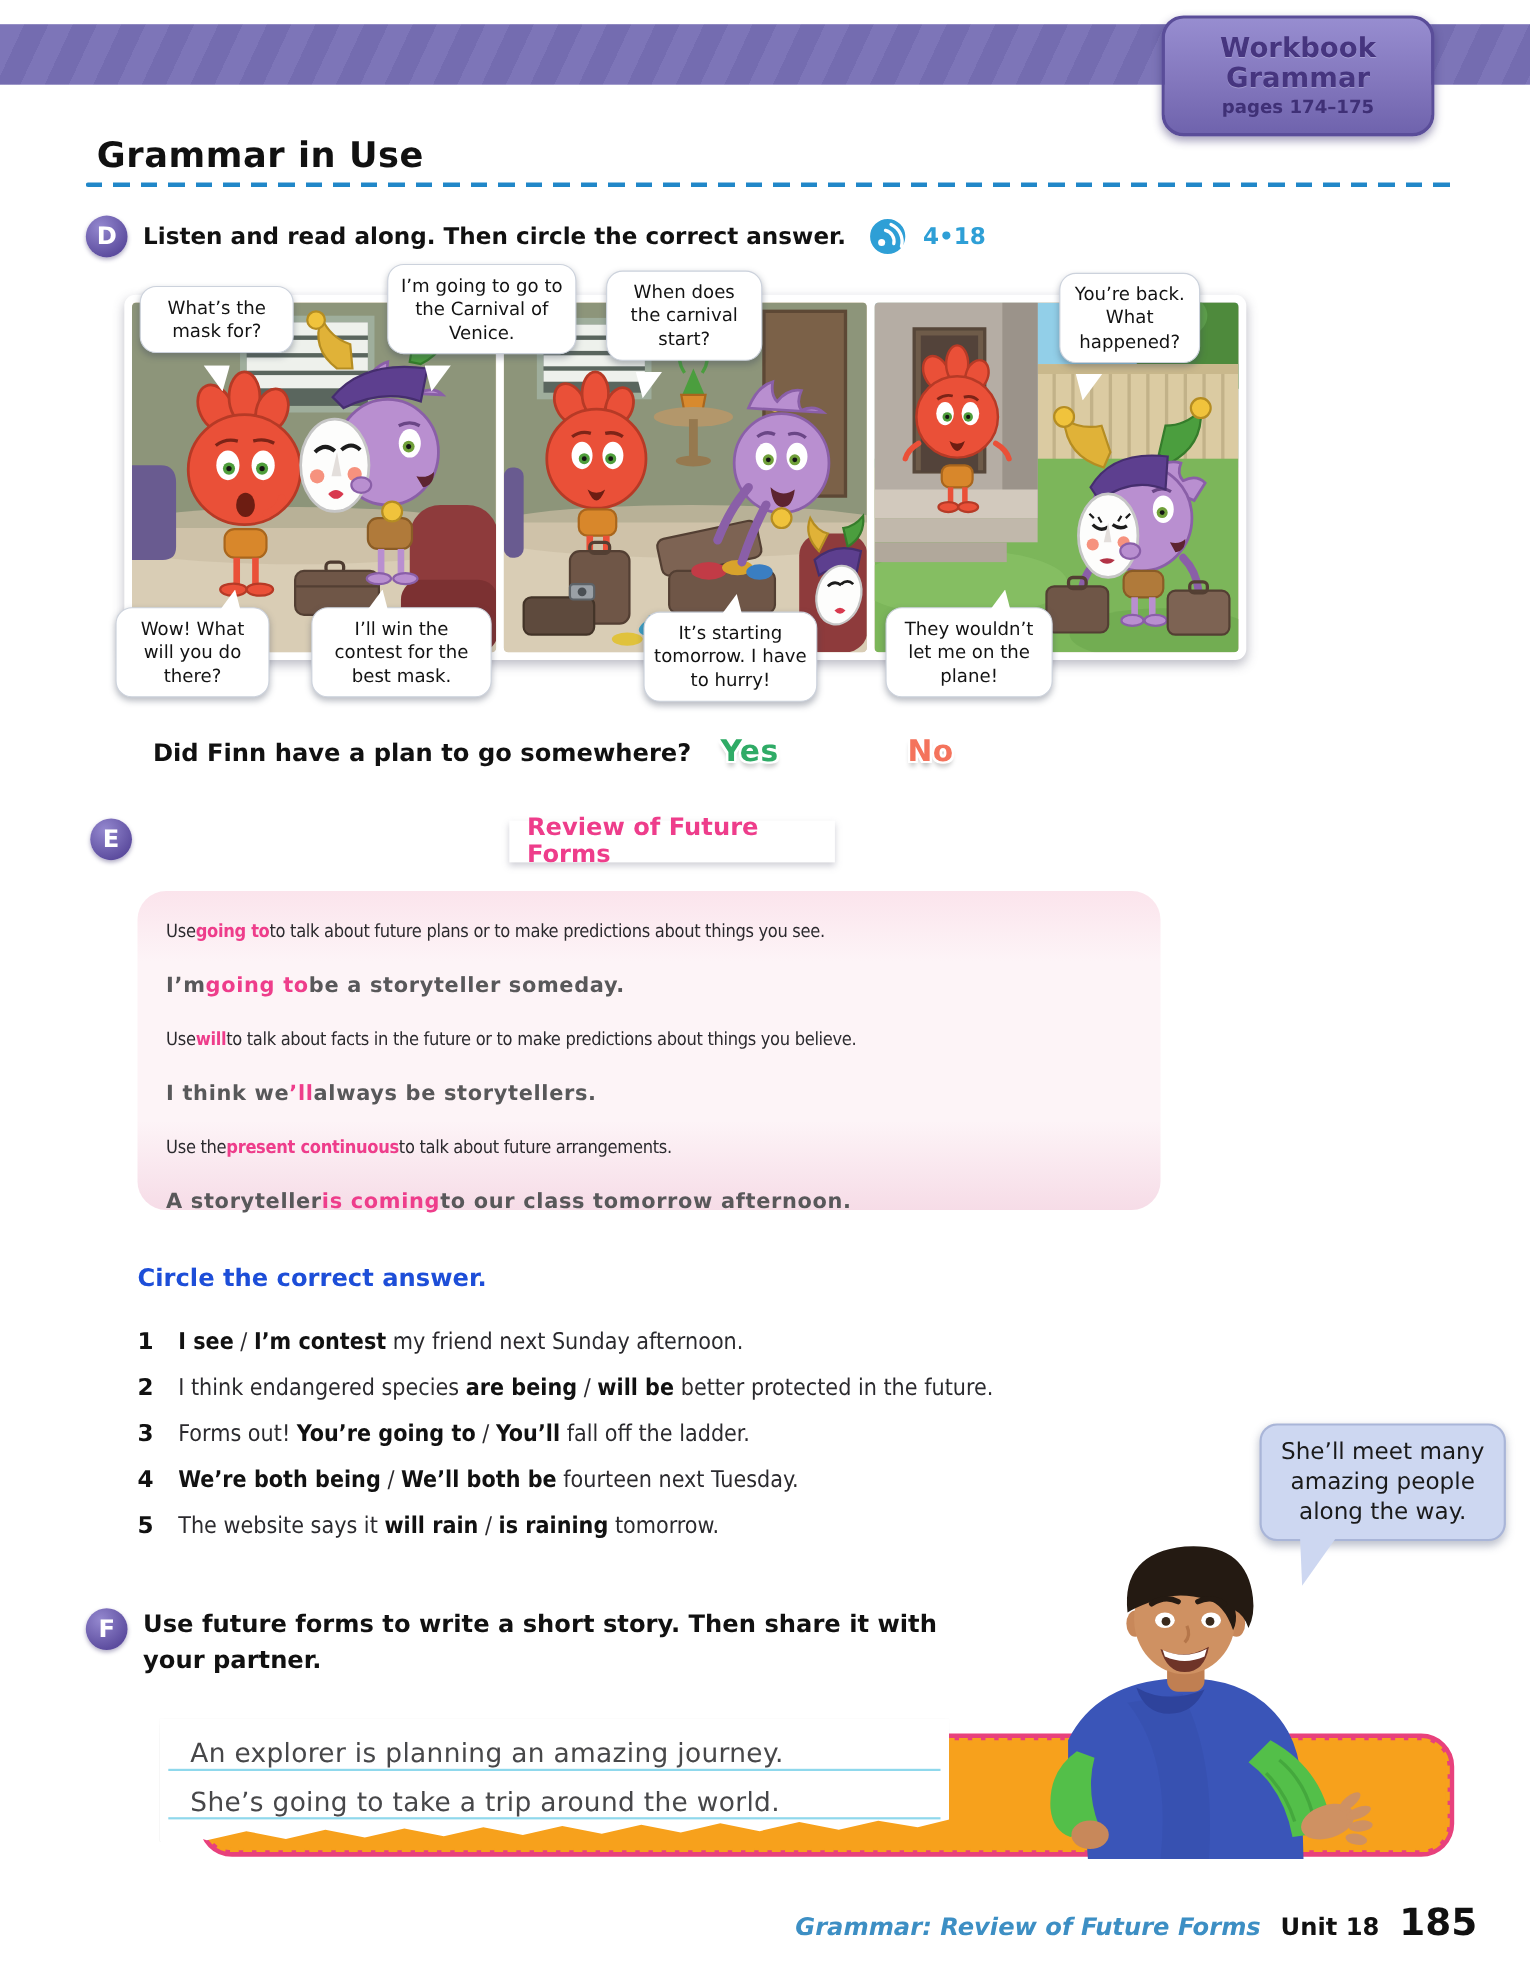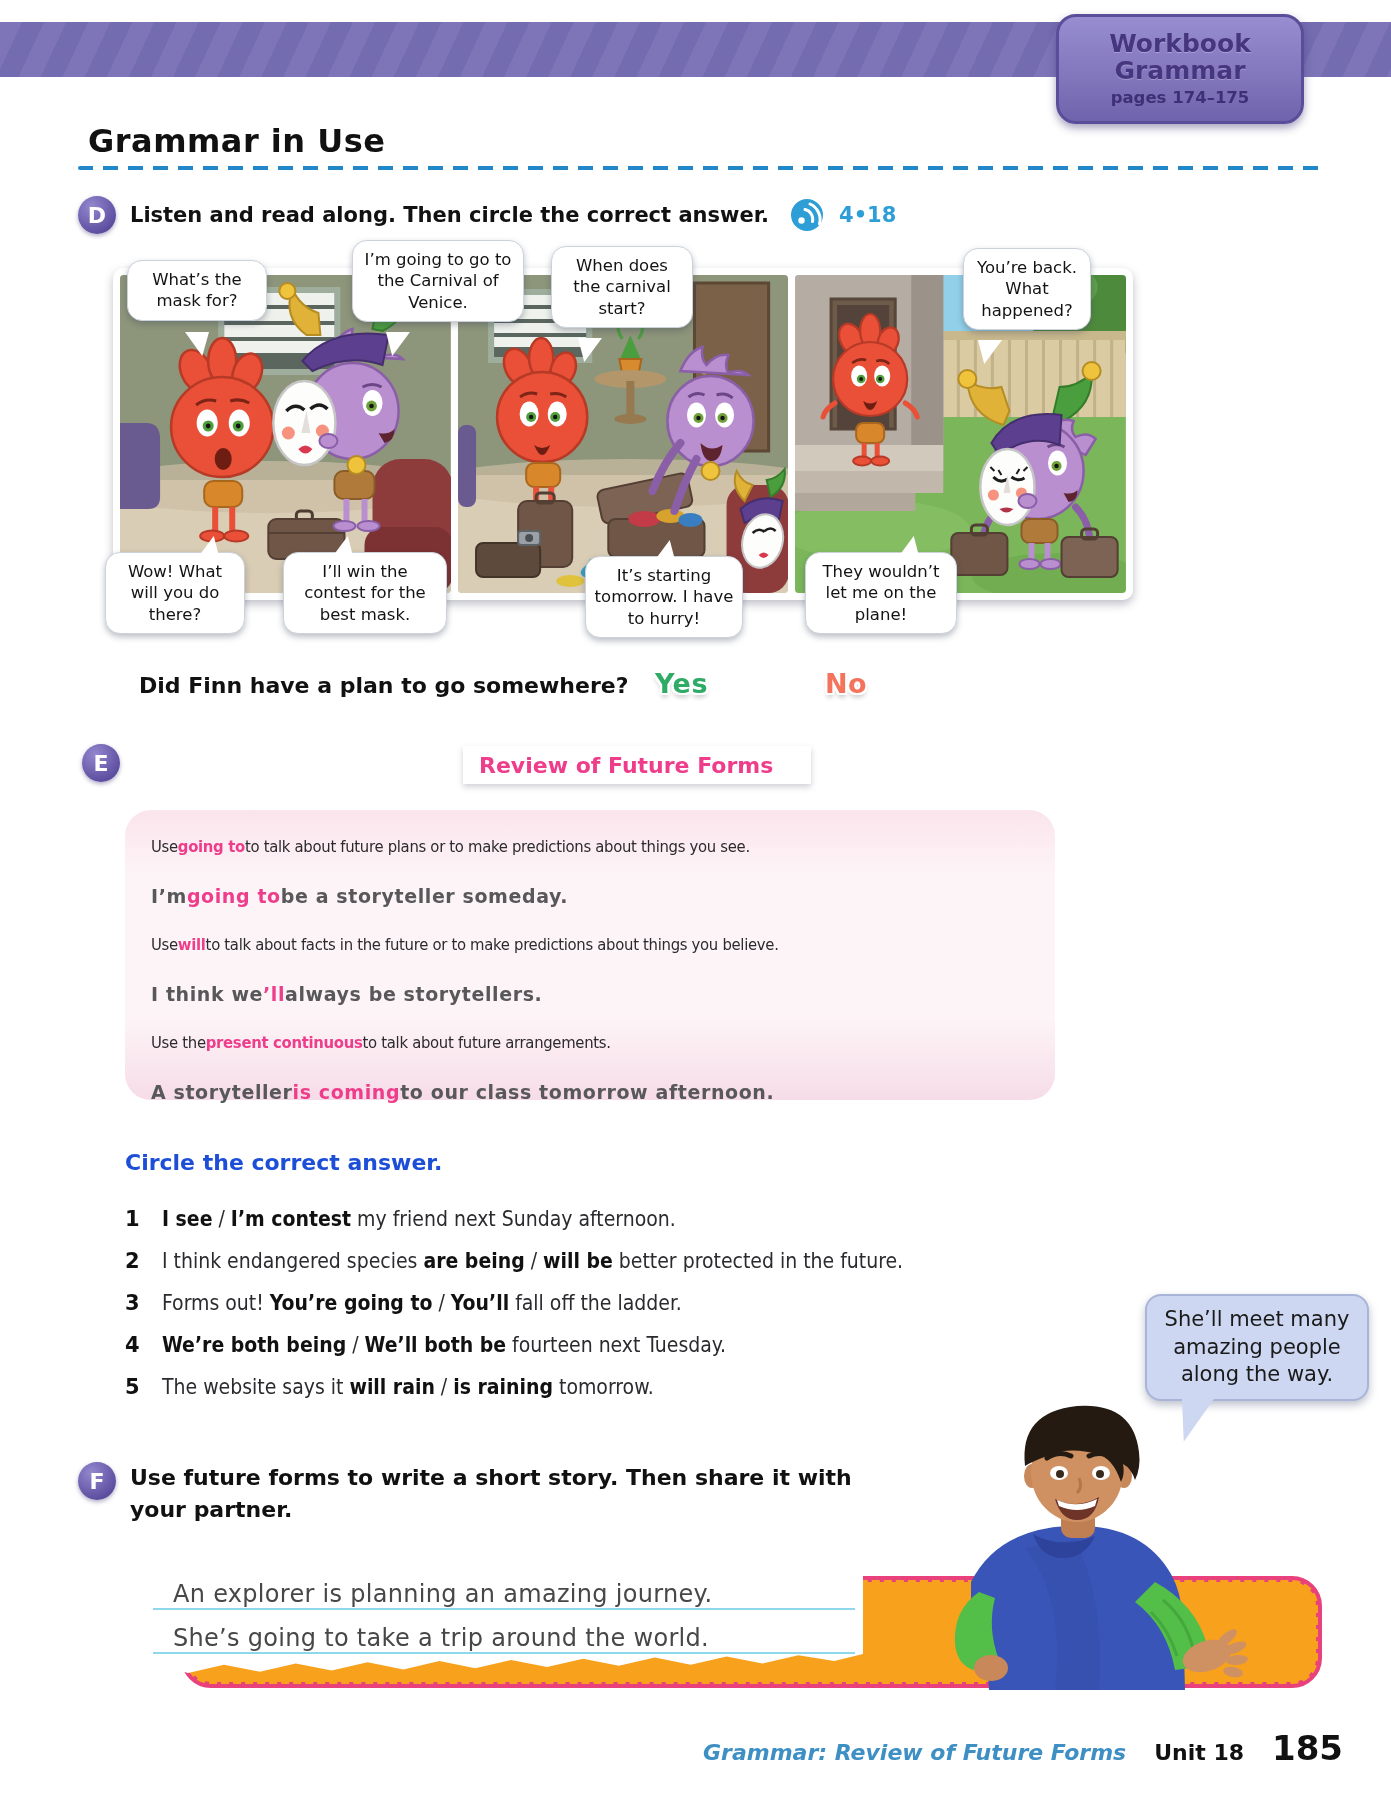--- a/index.html
+++ b/index.html
@@ -56,21 +56,21 @@
   .no{color:#f4735c;margin-left:117px;}
 
   
   .e-circle{left:82px;top:744px;}
   .ribbon{left:140px;top:742px;width:323px;height:45px;background:#c2537e;
     display:flex;align-items:center;justify-content:center;
     box-shadow:0 3px 6px rgba(120,40,70,.35);}
   .ribbon:before{content:"";position:absolute;left:0;top:-9px;border-style:solid;
     border-width:0 0 9px 22px;border-color:transparent transparent #8e3a5c transparent;}
   .ribbon-text{color:#fff;font-weight:bold;font-size:25px;letter-spacing:.5px;}
-  .subtitle-strip{left:463px;top:746px;width:348px;height:38px;background:#fff;
+  .subtitle-strip{left:463px;top:746px;width:296px;height:38px;background:#fff;
     box-shadow:0 3px 6px rgba(120,120,140,.35);display:flex;align-items:center;padding-left:16px;box-sizing:border-box;}
   .subtitle-text{color:#ee3d8b;font-weight:bold;font-size:22px;}
 
   .learn-box{left:125px;top:810px;width:930px;height:290px;border-radius:26px;
     background:linear-gradient(180deg,#fbe4ec 0%,#fdf4f7 22%,#fdf4f7 72%,#f6dce7 100%);
     padding:12px 0 0 26px;box-sizing:border-box;}
   .rule-line{height:49px;display:flex;align-items:center;white-space:nowrap;}
   .seg-r{font-size:16.5px;letter-spacing:-.3px;color:#2b2a2e;font-stretch:condensed;}
   .seg-k{font-size:16.5px;letter-spacing:-.3px;color:#ee3d8b;font-weight:bold;font-stretch:condensed;}
   .seg-e{font-size:19px;color:#58585a;font-weight:bold;letter-spacing:.6px;}
@@ -101,21 +101,21 @@
     background:#f7a11c;border:6px solid #e8417c;border-radius:30px;box-sizing:border-box;
     outline:4px dashed #f7a11c;outline-offset:-8px;}
   .paper{left:145px;top:1562px;width:718px;height:118px;z-index:2;background:#fff;
     box-shadow:0 5px 10px rgba(90,90,90,.45);
     clip-path:polygon(0% 0%,100% 0%,100% 78%,96% 84%,91% 79%,86% 86%,81% 80%,76% 87%,71% 81%,66% 88%,61% 82%,56% 89%,51% 83%,46% 90%,41% 84%,36% 91%,31% 85%,26% 92%,21% 86%,16% 93%,11% 87%,6% 94%,3% 89%,0% 95%);}
   .pline{position:relative;height:48px;}
   .pline.second{height:44px;}
   .pline:after{content:"";position:absolute;left:8px;right:8px;bottom:0;height:2px;background:#8fd8ec;}
   .pline span{position:absolute;left:28px;bottom:2px;font-size:24px;color:#474749;letter-spacing:.3px;}
 
-  .footer{right:48px;top:1728px;display:flex;align-items:baseline;gap:28px;position:absolute;}
+  .footer{right:48px;top:1728px;display:flex;align-items:baseline;gap:18px;position:absolute;}
   .f-blue{font-size:22px;font-weight:bold;font-style:italic;color:#3d8fc4;}
   .f-unit{font-size:22px;font-weight:bold;color:#111;}
   .f-page{font-size:34px;font-weight:bold;color:#111;}
 </style>
 </head>
 <body>
 
 <div class="page">
 
   <div class="abs top-band"></div>

